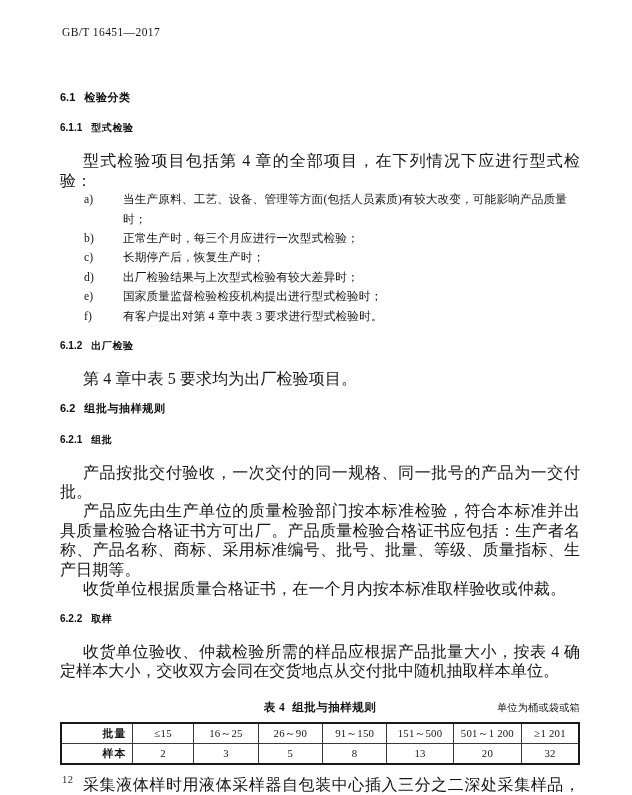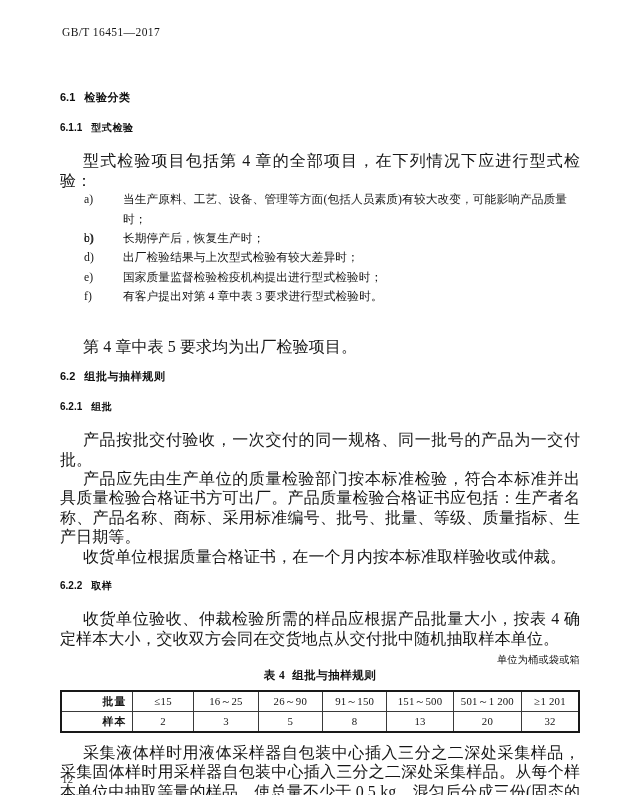--- a/index.html
+++ b/index.html
@@ -96,21 +96,21 @@
     font-weight: bold;
     letter-spacing: 0.5px;
     margin: 0;
     position: relative;
     color: #101010;
   }
   .tbl-caption .cap-num { margin-right: 7px; }
   .unit-note {
     position: absolute;
     right: 0;
-    bottom: 16px;
+    bottom: 0;
     font-size: 10.2px;
     font-weight: normal;
     letter-spacing: 0.2px;
   }
   table.t4 {
     width: 100%;
     border-collapse: collapse;
     margin-top: 7px;
     table-layout: fixed;
   }
@@ -158,28 +158,31 @@
 
   <h4 class="sec">
     <span class="num">6.1.1</span><span class="ttl">型式检验</span>
   </h4>
   <div class="h-gap-md"></div>
 
   <p class="body indent">型式检验项目包括第 4 章的全部项目，在下列情况下应进行型式检验：</p>
 
   <ul class="alist">
     <li><span class="mk">a)</span><span>当生产原料、工艺、设备、管理等方面(包括人员素质)有较大改变，可能影响产品质量时；</span></li>
-    <li><span class="mk">b)</span></li>
+    <li><span class="mk">b)</span><span>正常生产时，每三个月应进行一次型式检验；</span></li>
     <li><span class="mk">c)</span><span>长期停产后，恢复生产时；</span></li>
     <li><span class="mk">d)</span><span>出厂检验结果与上次型式检验有较大差异时；</span></li>
     <li><span class="mk">e)</span><span>国家质量监督检验检疫机构提出进行型式检验时；</span></li>
     <li><span class="mk">f)</span><span>有客户提出对第 4 章中表 3 要求进行型式检验时。</span></li>
   </ul>
 
   <div class="h-gap-sm"></div>
+  <h4 class="sec">
+    <span class="num">6.1.2</span><span class="ttl">出厂检验</span>
+  </h4>
   <div class="h-gap-md"></div>
 
   <p class="body indent">第 4 章中表 5 要求均为出厂检验项目。</p>
 
   <div class="h-gap-sm"></div>
   <h3 class="sec">
     <span class="num">6.2</span><span class="ttl">组批与抽样规则</span>
   </h3>
   <div class="h-gap-md"></div>
 

